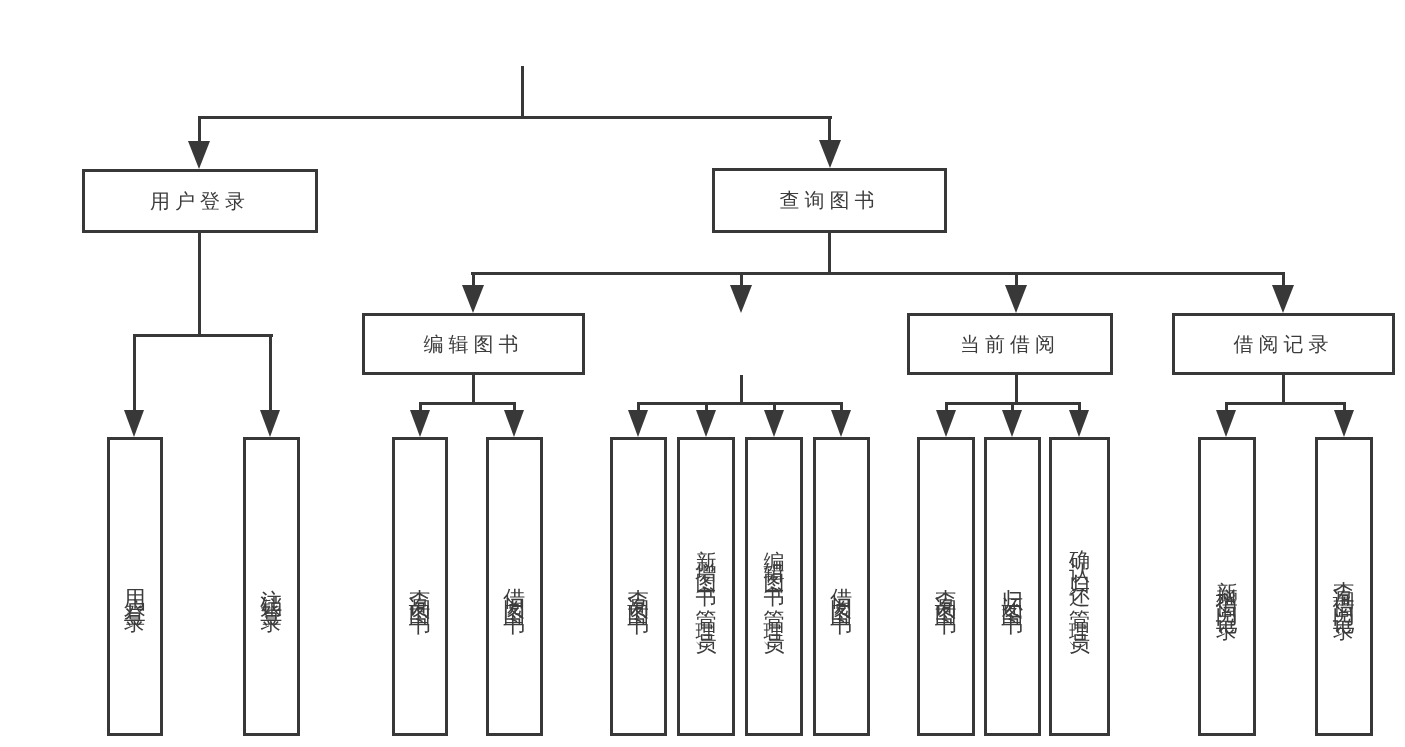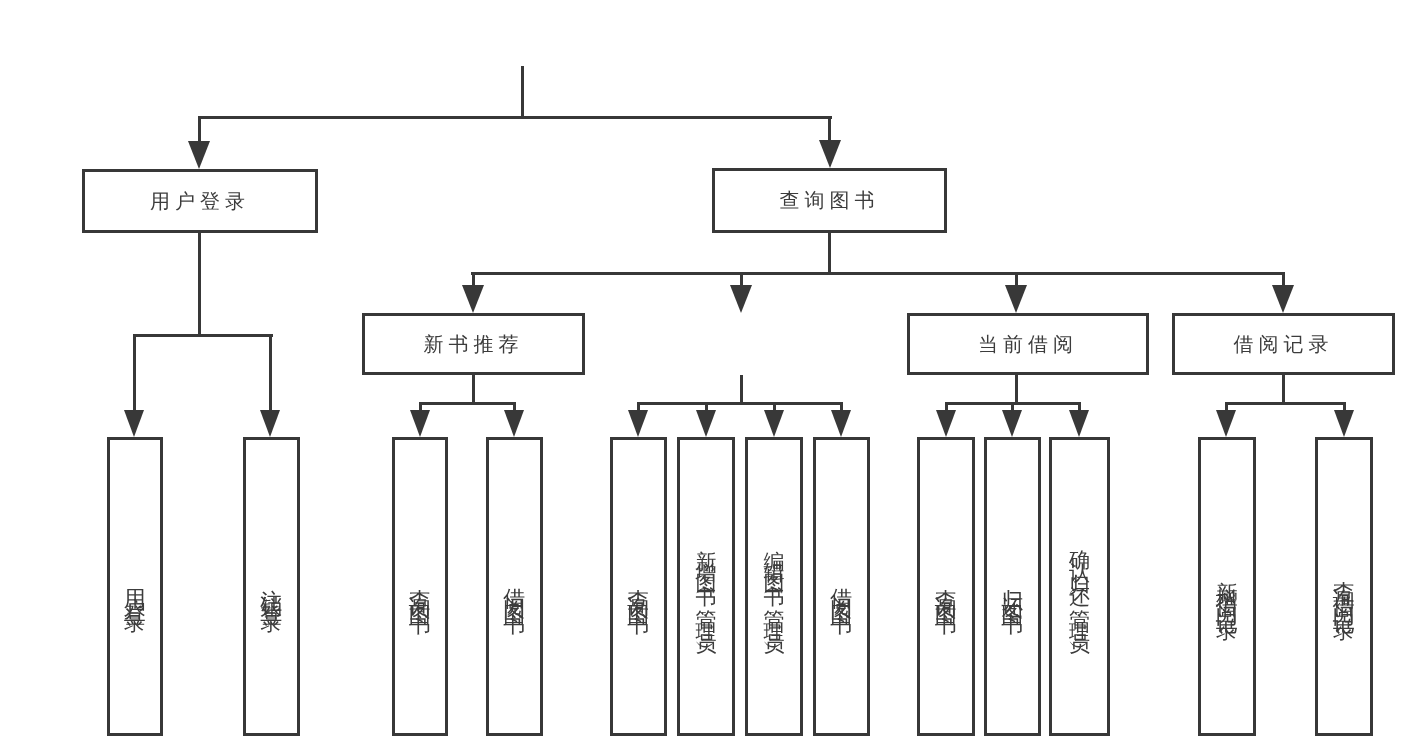--- a/index.html
+++ b/index.html
@@ -61,22 +61,22 @@
   <div class="hline" style="left:471px;top:272px;width:814px;"></div>
   <div class="vline" style="left:472px;top:272px;height:16px;"></div>
   <div class="tri tri-lg" style="left:462px;top:285px;"></div>
   <div class="vline" style="left:740px;top:272px;height:16px;"></div>
   <div class="tri tri-lg" style="left:730px;top:285px;"></div>
   <div class="vline" style="left:1015px;top:272px;height:16px;"></div>
   <div class="tri tri-lg" style="left:1005px;top:285px;"></div>
   <div class="vline" style="left:1282px;top:272px;height:16px;"></div>
   <div class="tri tri-lg" style="left:1272px;top:285px;"></div>
 
-  <div class="node hlabel" style="left:362px;top:313px;width:223px;height:62px;">新书推荐</div>
-  <div class="node hlabel" style="left:907px;top:313px;width:242px;height:62px;">当前借阅</div>
+  <div class="node hlabel" style="left:362px;top:313px;width:223px;height:62px;">编辑图书</div>
+  <div class="node hlabel" style="left:907px;top:313px;width:206px;height:62px;">当前借阅</div>
   <div class="node hlabel" style="left:1172px;top:313px;width:223px;height:62px;">借阅记录</div>
 
   <div class="vline" style="left:472px;top:375px;height:29px;"></div>
   <div class="hline" style="left:419px;top:402px;width:97px;"></div>
   <div class="vline" style="left:419px;top:402px;height:12px;"></div>
   <div class="tri" style="left:410px;top:410px;"></div>
   <div class="vline" style="left:513px;top:402px;height:12px;"></div>
   <div class="tri" style="left:504px;top:410px;"></div>
 
   <div class="vline" style="left:740px;top:375px;height:29px;"></div>

